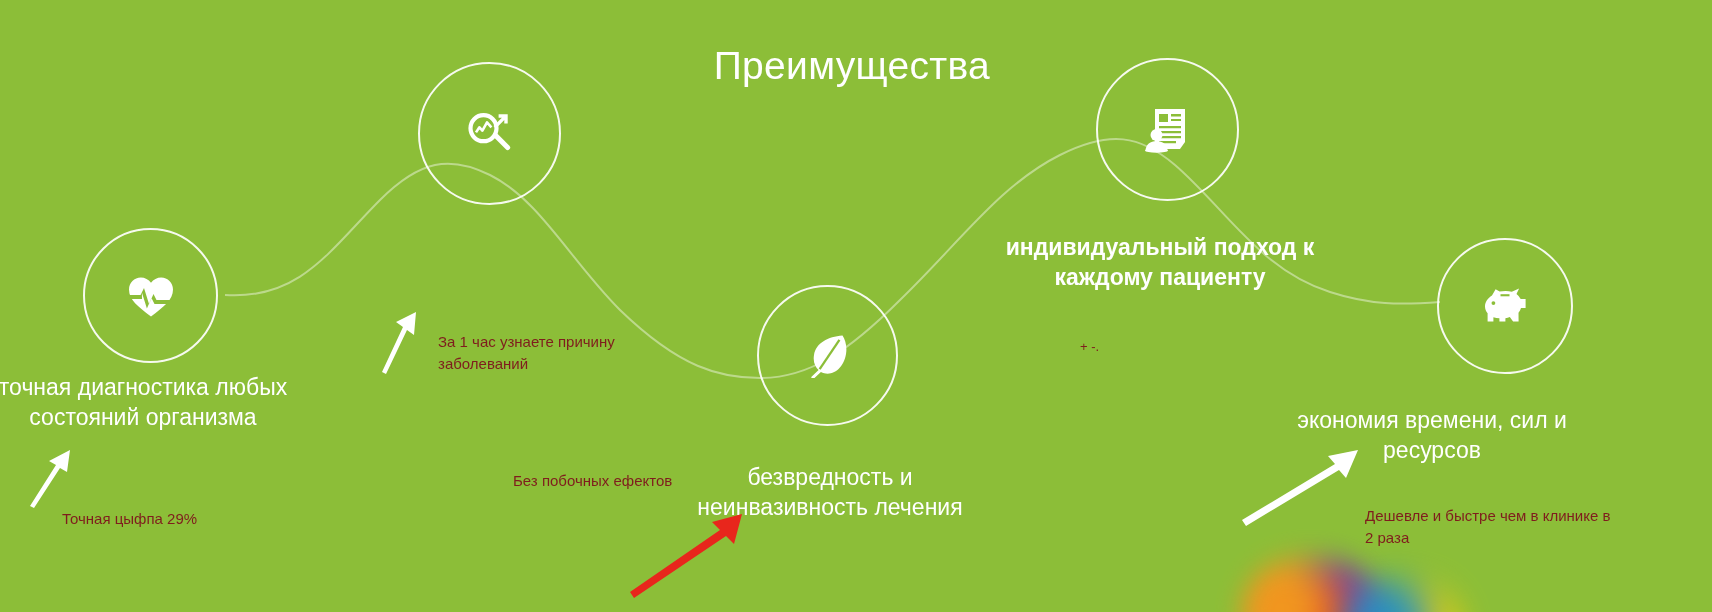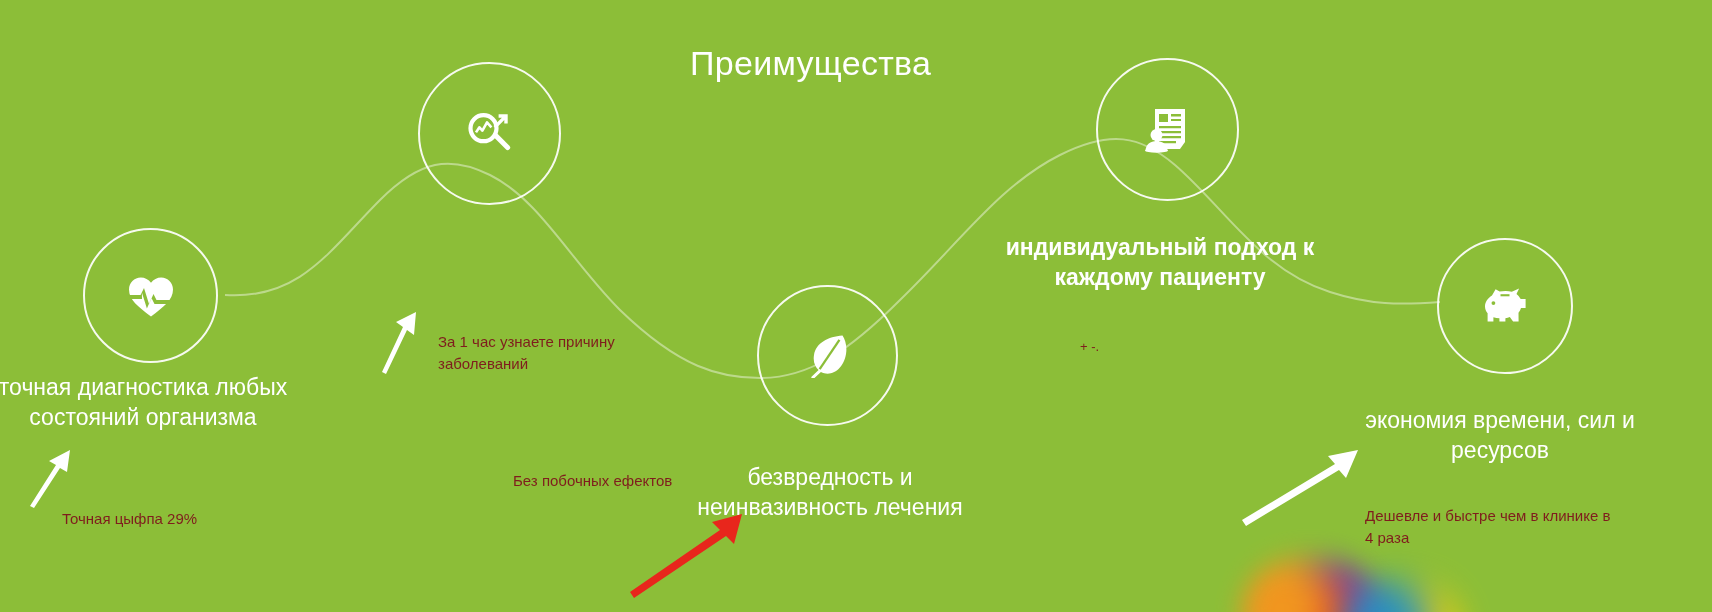--- a/index.html
+++ b/index.html
@@ -11,22 +11,22 @@
   }
   .stage { position:absolute; inset:0; overflow:hidden; }
 
   
   .ribbon { position:absolute; left:0; top:0; width:1712px; height:612px; pointer-events:none; }
 
   
   .page-title {
     position:absolute;
     left:690px; top:44px;
-    width:300px; text-align:left;
-    font-size:34px; font-weight:400;
+    width:300px; text-align:right;
+    font-size:39px; font-weight:400;
     color:#ffffff; letter-spacing:.3px;
     white-space:nowrap;
   }
 
   
   .node { position:absolute; }
   .circle {
     border-radius:50%;
     border:2px solid rgba(255,255,255,.92);
     display:flex; align-items:center; justify-content:center;
@@ -167,22 +167,22 @@
     <div class="circle" style="width:136px;height:136px;">
       <span>
         <svg width="46" height="38" viewBox="0 0 46 38">
           <path fill="#ffffff" d="M13.6 2.2 10 8.4C5.8 11 3 15 3 19.2c0 2.6.9 5 2.6 7v8.3h5.8v-4.2a19 19 0 0 0 6 1v3.2h6v-3.2c1.6-.3 3-.8 4.4-1.4l3.3 4.6h5.5l-.1-8.8c1.2-1.4 2-3 2.5-4.7h4.6v-9h-4.9A16 16 0 0 0 34.5 7l2.6-5.5-7.3 3.2a24 24 0 0 0-6.3-.8c-2 0-4 .2-5.9.7z"></path>
           <circle fill="#8cbe38" cx="11.4" cy="16.1" r="1.9"></circle>
           <path fill="#8cbe38" d="M18.5 7.2h9v2.1h-9z"></path>
         </svg>
       </span>
     </div>
   </div>
-  <div class="caption" style="left:1330px; top:405px; width:340px;">экономия времени, сил и ресурсов</div>
+  <div class="caption" style="left:1262px; top:405px; width:340px;">экономия времени, сил и ресурсов</div>
   <svg class="arrow" style="left:1240px; top:448px;" width="122" height="80" viewBox="0 0 122 80">
     <path fill="#ffffff" d="M118 2 L88 8 L95 16 L2 72 L6 78 L99 22 L106 30 Z"></path>
   </svg>
-  <div class="note" style="left:1365px; top:505px; width:250px;">Дешевле и быстре чем в клинике в 4 раза</div>
+  <div class="note" style="left:1365px; top:505px; width:250px;">Дешевле и быстре чем в клинике в 2 раза</div>
 
   <div class="blob"></div>
   <div class="blob2"></div>
 
 </div>
 
 </body></html>

